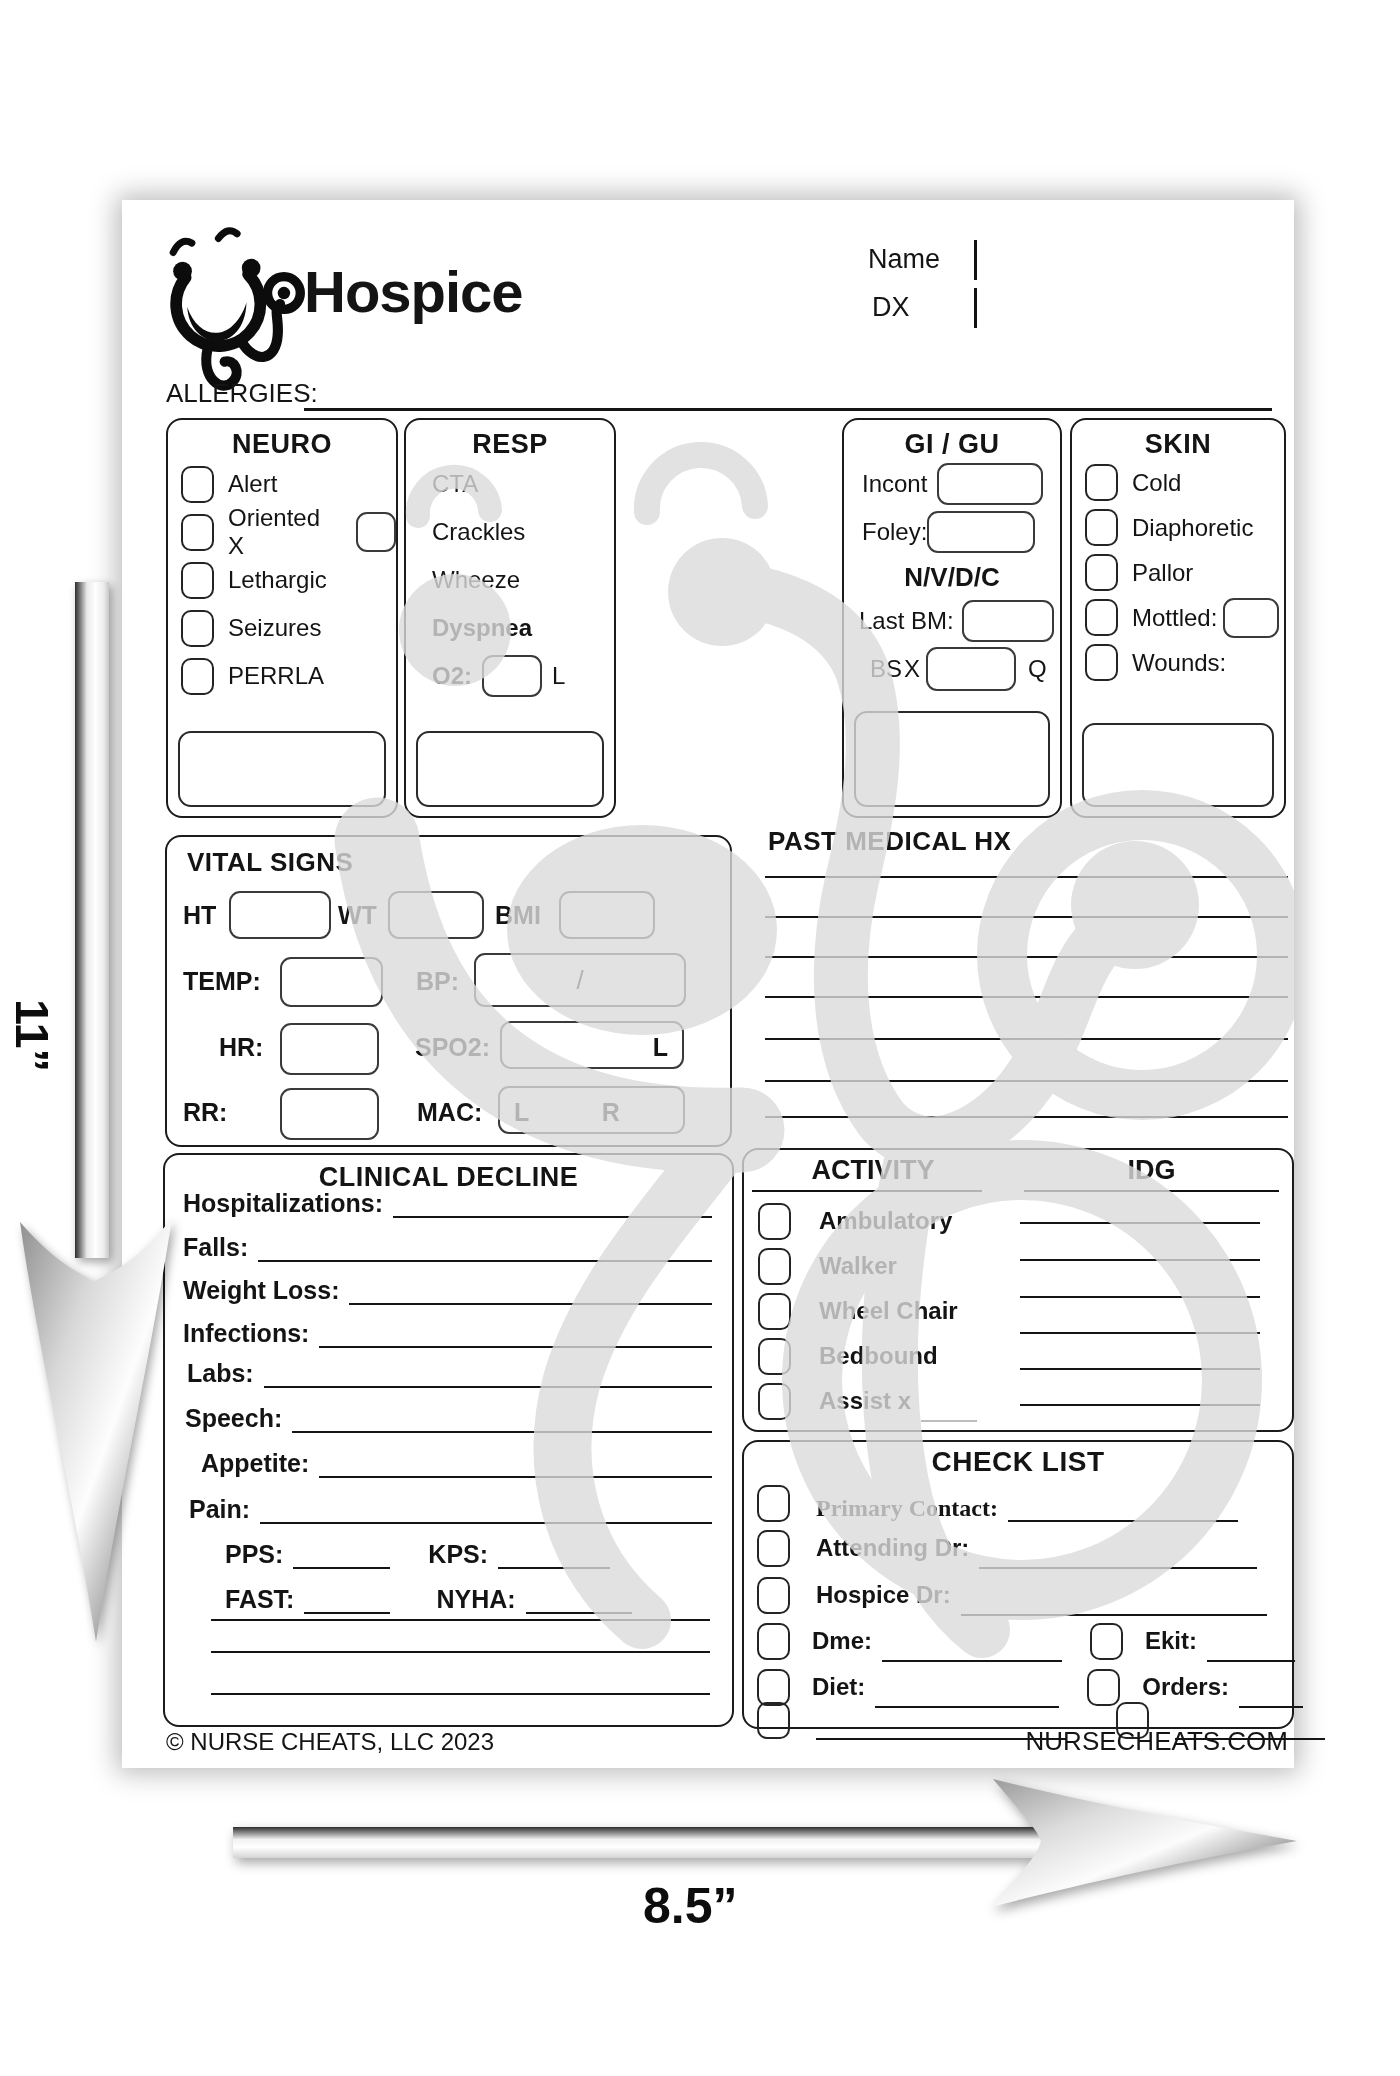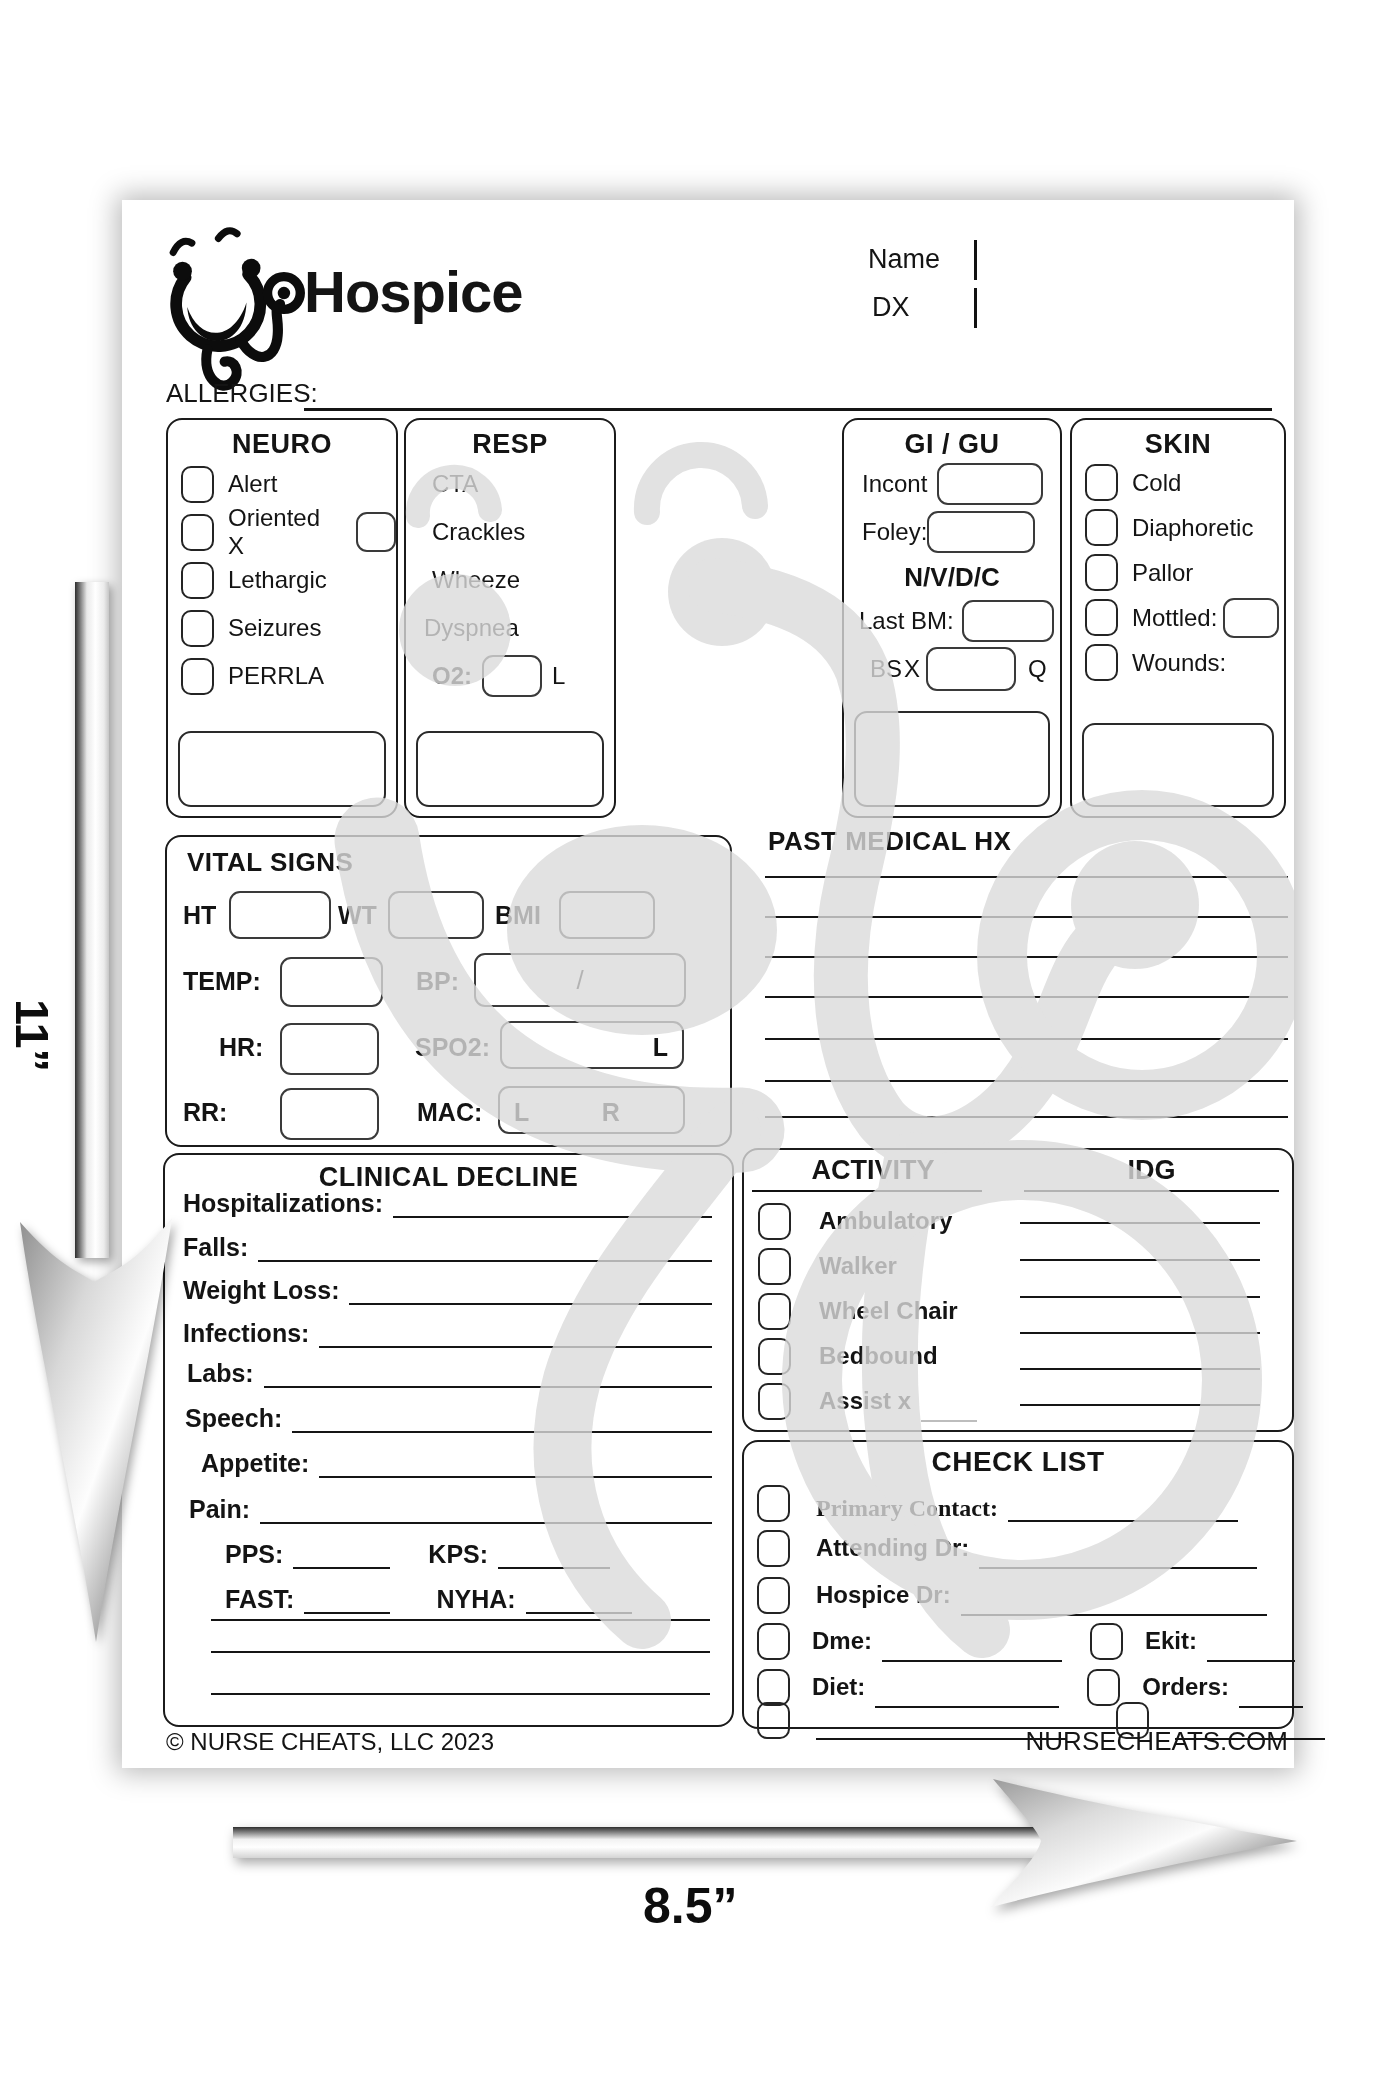--- a/index.html
+++ b/index.html
@@ -84,21 +84,21 @@
     <div class="col-title">RESP</div>
     <div class="row" style="padding-left:26px;">
         <span class="lb">CTA</span>
       </div>
     <div class="row" style="padding-left:26px;">
         <span class="lb">Crackles</span>
       </div>
     <div class="row" style="padding-left:26px;">
         <span class="lb">Wheeze</span>
       </div>
-    <div class="row" style="padding-left:18px;">
+    <div class="row" style="padding-left:26px;font-weight:bold;">
         <span class="lb">Dyspnea</span>
       </div>
     <div class="row" style="padding-left:26px;gap:10px;">
       <span class="lb bold">O2:</span>
       <span class="mini" style="width:56px;height:38px;"></span>
       <span class="lb">L</span>
     </div>
     <div class="notes" style="height:72px;"></div>
   </div>
 

